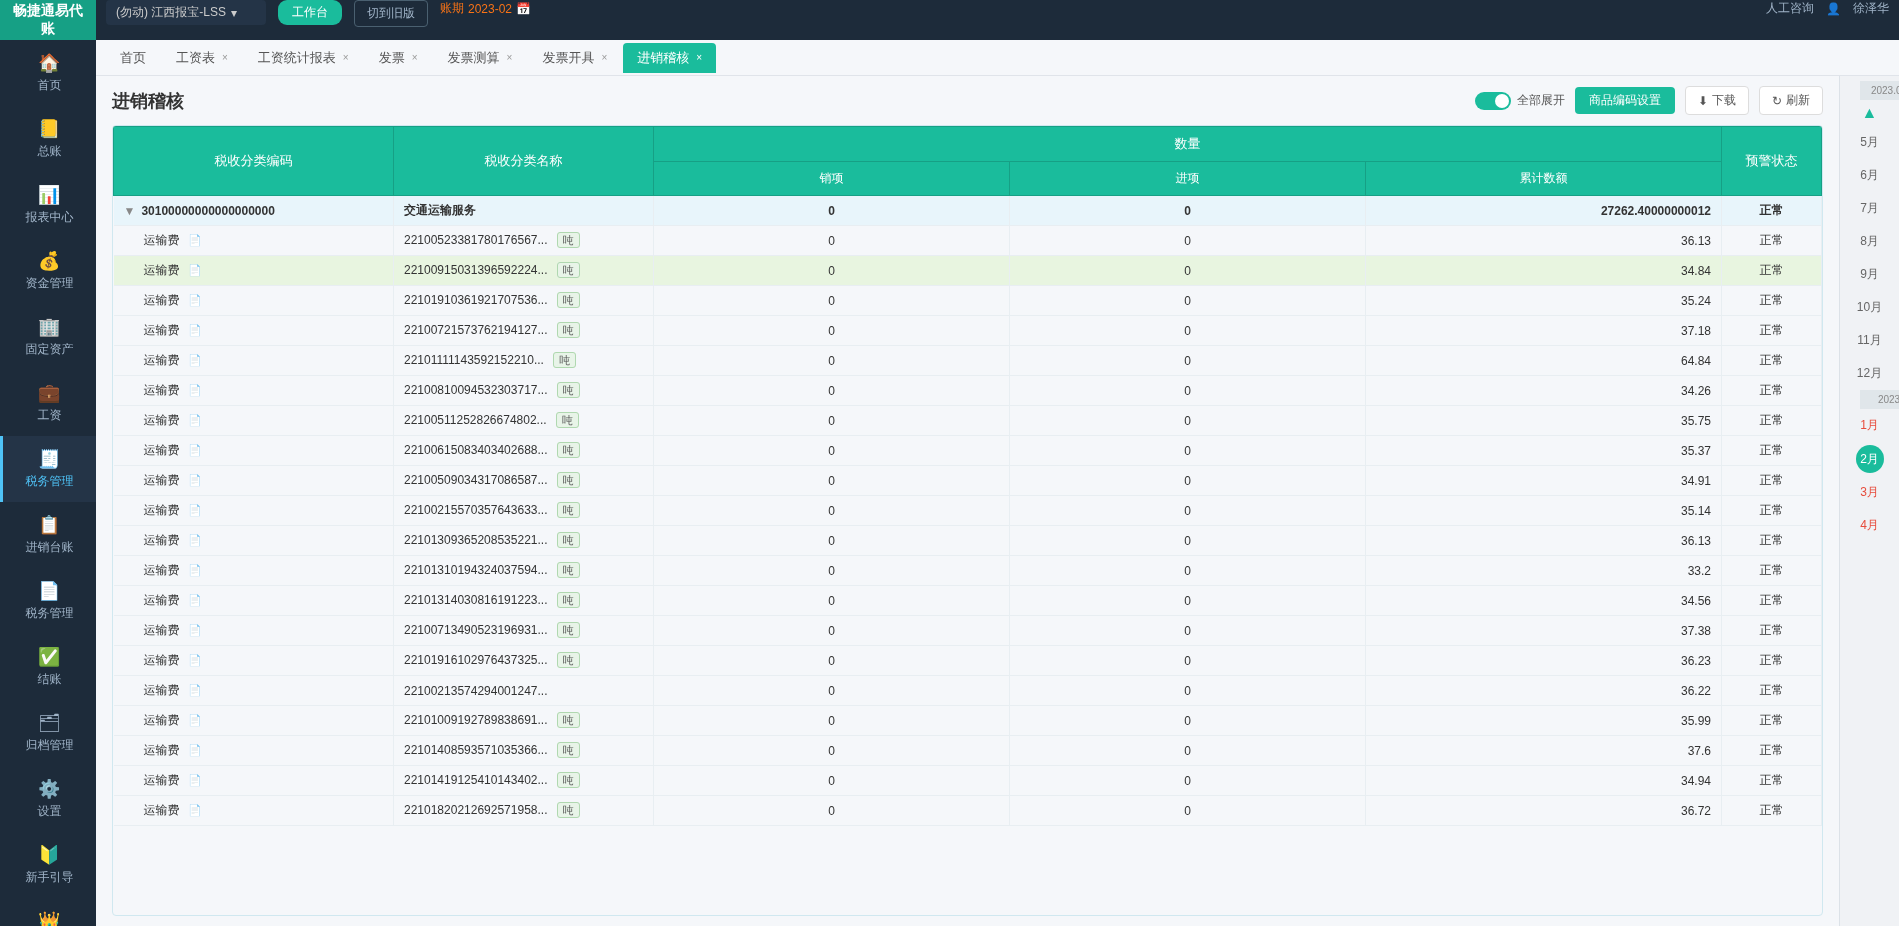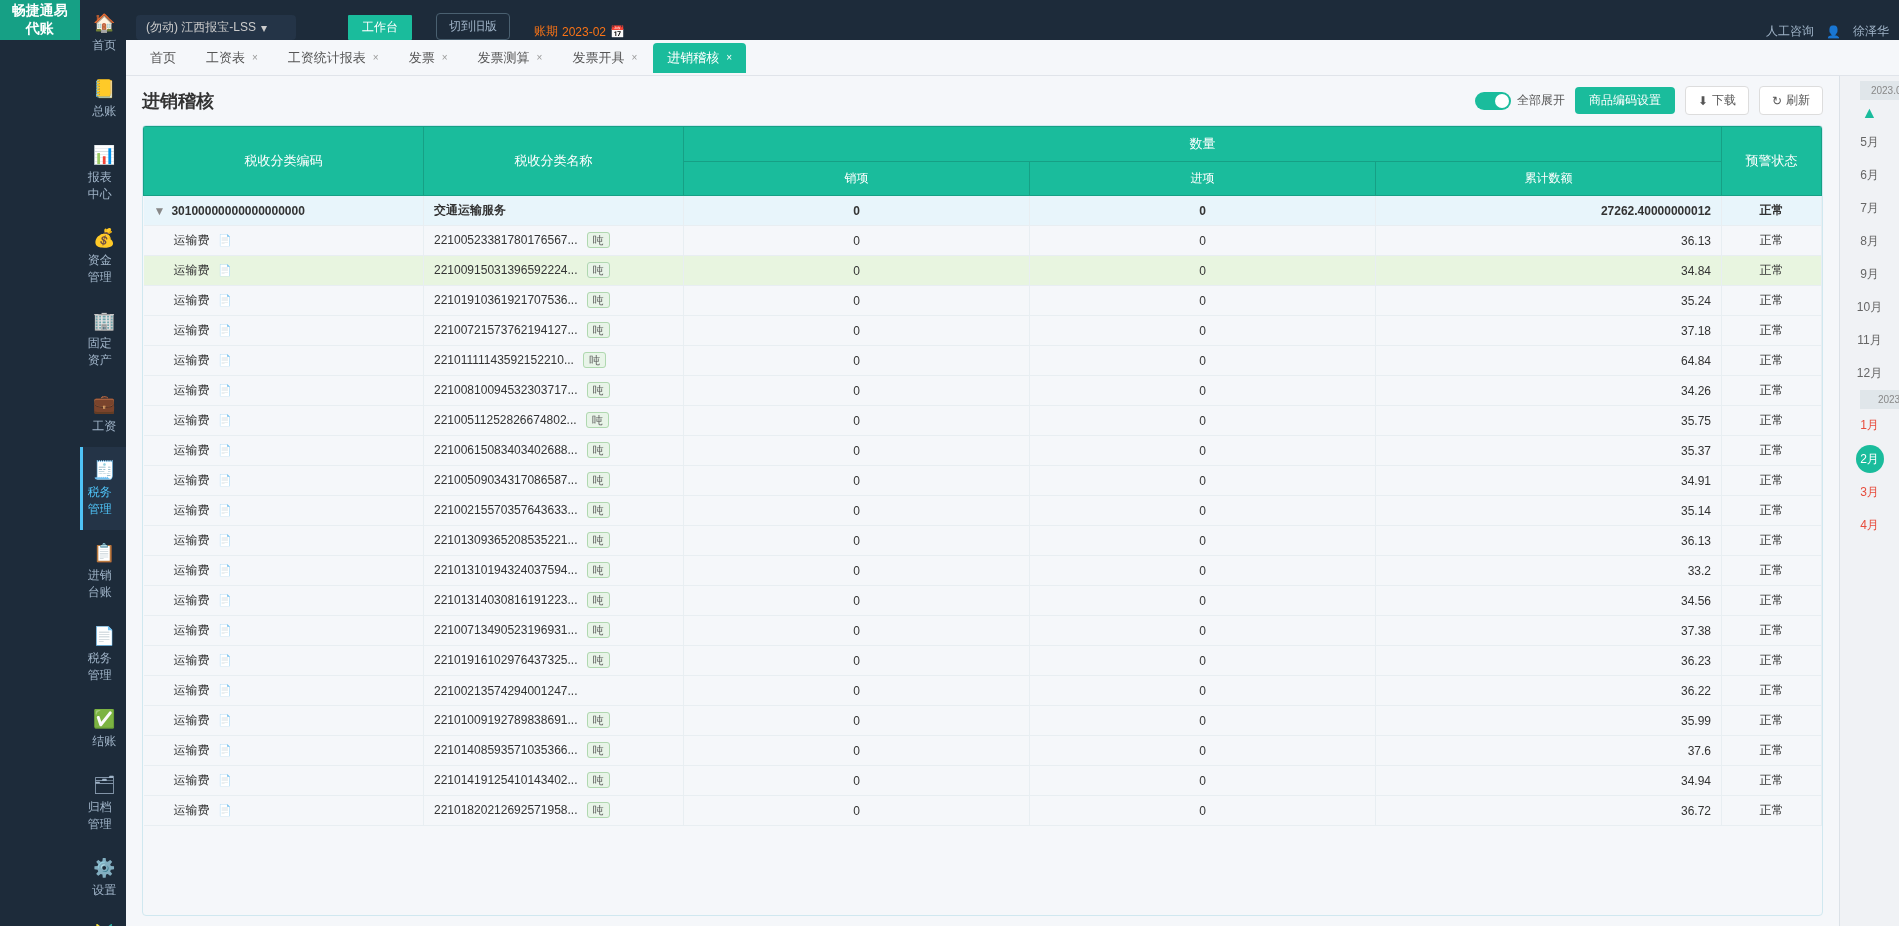--- a/index.html
+++ b/index.html
@@ -1,24 +1,24 @@
 <!DOCTYPE html>
 <html><head>
   <meta charset="utf-8">
   <style>
     * { margin: 0; padding: 0; box-sizing: border-box; }
     body { font-family: "Microsoft YaHei", Arial, sans-serif; font-size: 13px; background: #f0f2f5; display: flex; height: 926px; overflow: hidden; }
 
     
     .sidebar {
-      width: 126px;
+      width: 96px;
       background: #1d2b3a;
       color: #a0b4c8;
       display: flex;
-      flex-direction: row;
+      flex-direction: column;
       flex-shrink: 0;
       height: 100%;
     }
     .sidebar-logo {
       background: #16a085;
       color: white;
       padding: 10px 8px;
       font-size: 14px;
       font-weight: bold;
       text-align: center;
@@ -46,46 +46,45 @@
       display: flex;
       flex-direction: column;
       overflow: hidden;
     }
 
     
     .topbar {
       height: 40px;
       background: #1d2b3a;
       display: flex;
-      align-items: flex-end;
+      align-items: flex-start;
       padding: 0 10px;
-      gap: 24px;
+      gap: 12px;
       flex-shrink: 0;
     }
     .topbar-company {
       background: #243447;
       color: #ccc;
       border-radius: 4px;
       padding: 4px 10px;
       font-size: 12px;
       display: flex;
       align-items: center;
       gap: 5px;
       min-width: 160px;
       cursor: pointer;
     }
     .topbar-btn {
       background: #1abc9c;
       color: white;
       border: none;
-      border-radius: 1px;
+      border-radius: 9px;
       padding: 4px 14px;
       cursor: pointer;
       font-size: 12px;
-      margin-left: 28px;
     }
     .topbar-btn-outline {
       background: transparent;
       color: #a0b4c8;
       border: 1px solid #4a6070;
       border-radius: 4px;
       padding: 4px 12px;
       cursor: pointer;
       font-size: 12px;
     }

